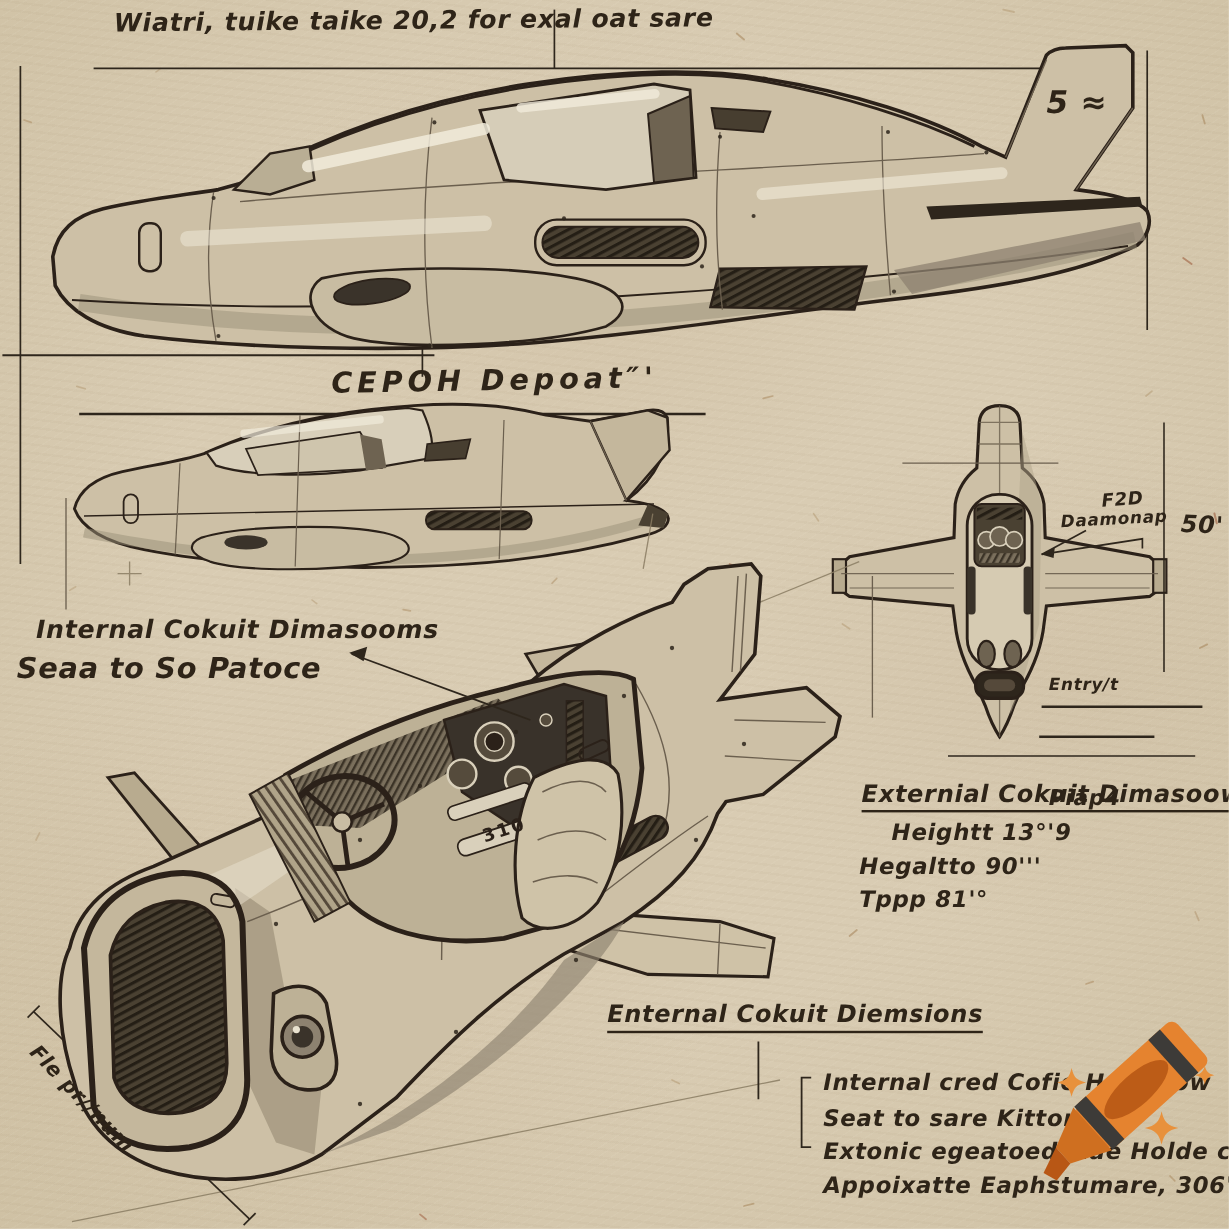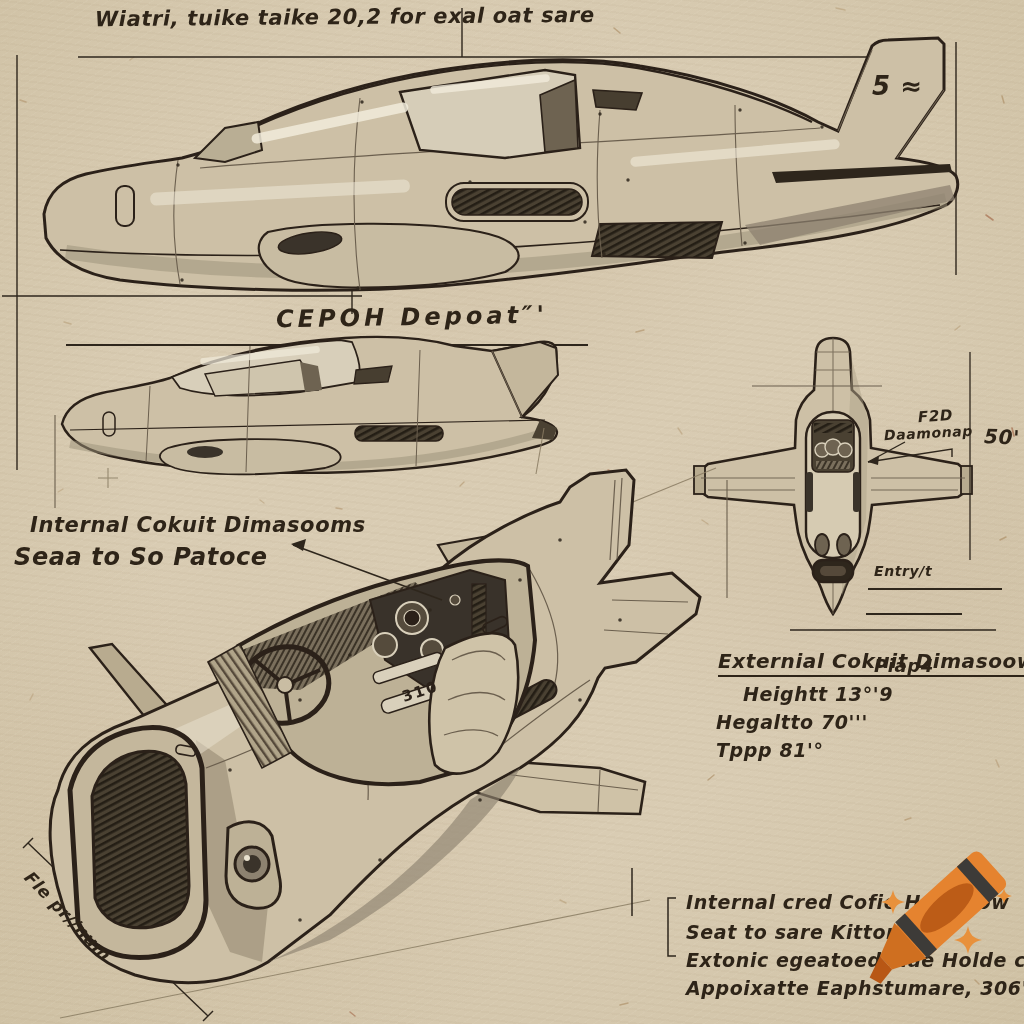--- a/index.html
+++ b/index.html
@@ -340,23 +340,24 @@
 <div class="hw" style="left:14px;top:544px;font-size:24px;">Seaa to So Patoce</div>
 
 <div class="hw" style="left:918px;top:408px;font-size:15px;transform:rotate(-4deg);">F2D</div>
 <div class="hw" style="left:884px;top:426px;font-size:14px;transform:rotate(-3deg);">Daamonap</div>
 <div class="hw" style="left:984px;top:426px;font-size:20px;transform:rotate(3deg);">50'</div>
 <div class="hw" style="left:874px;top:564px;font-size:14px;text-align:center;">Entry/t</div>
 <div class="hw" style="left:874px;top:616px;font-size:18px;margin-top:40px;">Piap4</div>
 
 <div class="hw underlined" style="left:718px;top:650px;font-size:20px;">Externial Cokuit Dimasoows</div>
 <div class="hw" style="left:716px;top:684px;font-size:19px;margin-left:27px;">Heightt 13°'9</div>
-<div class="hw" style="left:716px;top:712px;font-size:19px;">Hegaltto 70'''</div>
+<div class="hw" style="left:716px;top:712px;font-size:19px;">Hegaltto 90'''</div>
 <div class="hw" style="left:716px;top:740px;font-size:19px;font-style:italic;">Tppp 81'°</div>
 
+<div class="hw underlined" style="left:506px;top:834px;font-size:20px;">Enternal Cokuit Diemsions</div>
 
 <div class="hw" style="left:686px;top:892px;font-size:19px;">Internal cred Cofie Ho nstow</div>
 <div class="hw" style="left:686px;top:922px;font-size:19px;">Seat to sare Kittoree</div>
 <div class="hw" style="left:686px;top:950px;font-size:19px;">Extonic egeatoed slae Holde capee</div>
 <div class="hw" style="left:686px;top:978px;font-size:19px;">Appoixatte Eaphstumare, 306'4″</div>
 
 <div class="hw" style="left:34px;top:868px;font-size:17px;transform:rotate(46deg);transform-origin:left top;">Fle pr//num</div>
 
 <svg id="watermark" width="1024" height="1024" viewBox="0 0 1024 1024">
   <g transform="rotate(-42 938 916)">

